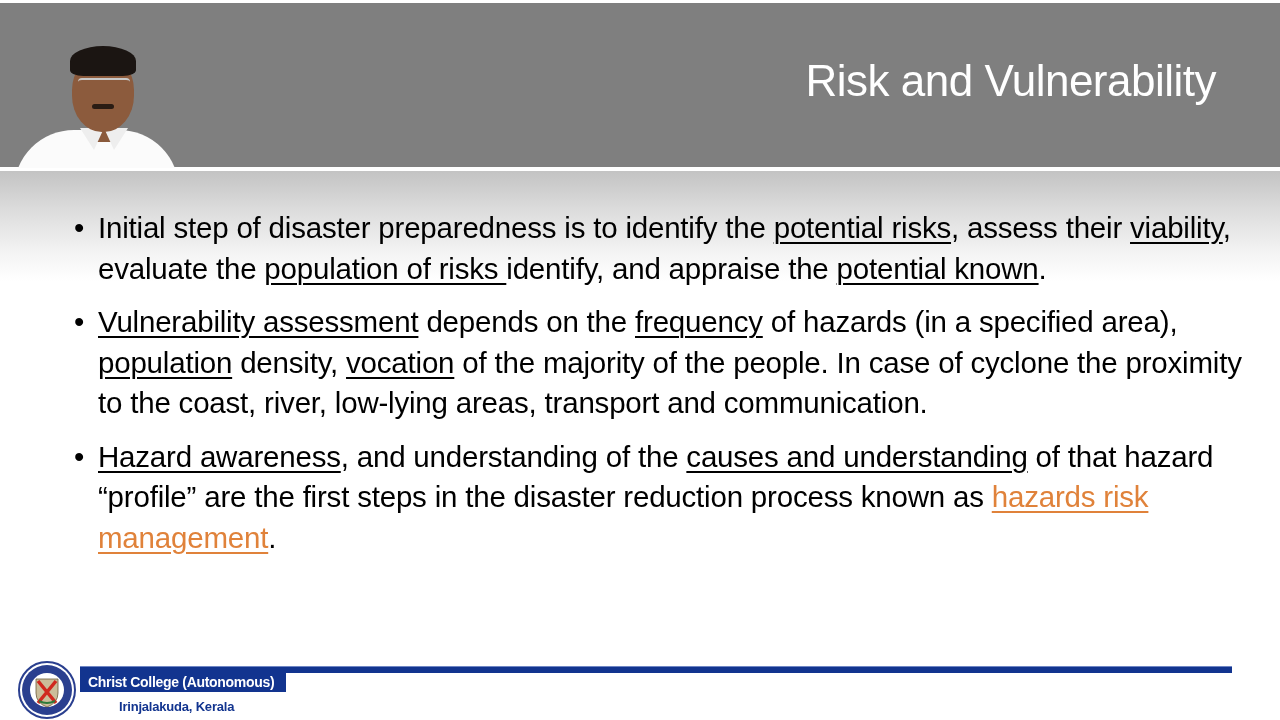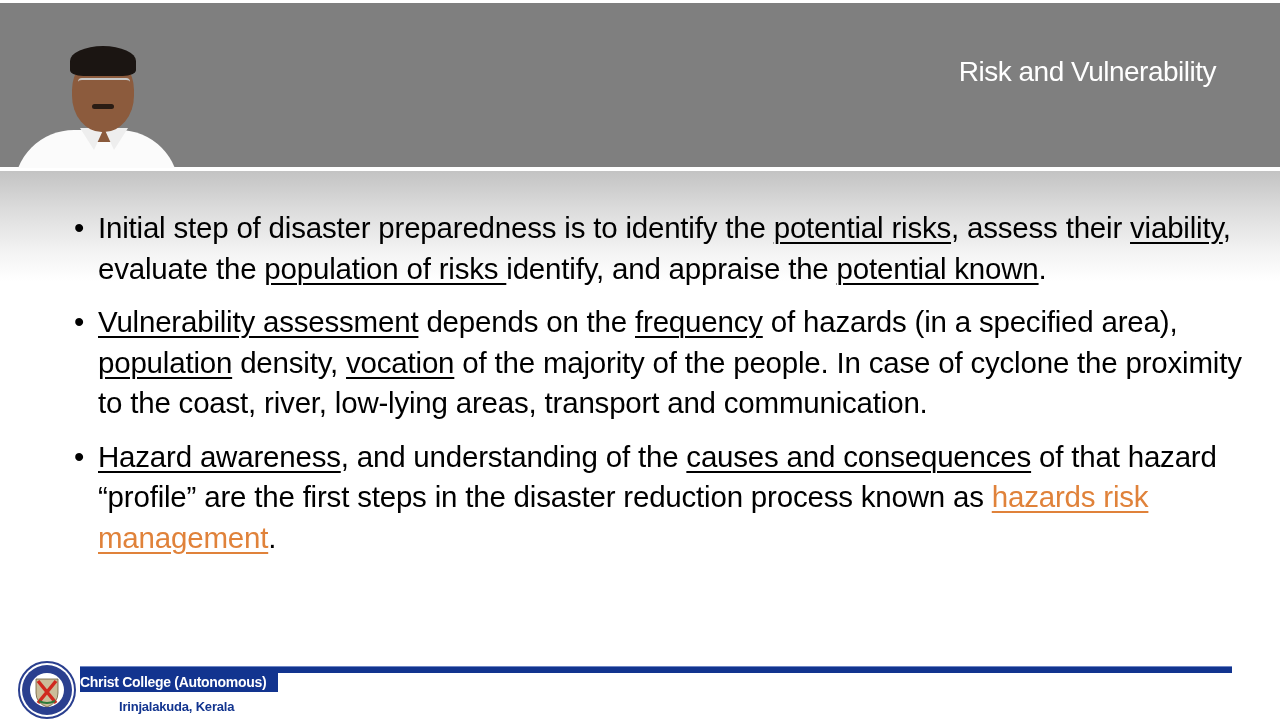--- a/index.html
+++ b/index.html
@@ -14,21 +14,21 @@
       position: absolute; left: 0; top: 3px; width: 1280px; height: 164px;
       background: #7f7f7f;
     }
     .header-sep { position: absolute; left: 0; top: 167px; width: 1280px; height: 4px; background: #ffffff; }
     .fade {
       position: absolute; left: 0; top: 171px; width: 1280px; height: 110px;
       background: linear-gradient(to bottom, #c3c3c3 0%, #dcdcdc 35%, #f4f4f4 75%, #ffffff 100%);
     }
     .title {
       position: absolute; right: 64px; top: 56px;
-      color: #ffffff; font-size: 28px; letter-spacing: -0.5px;
+      color: #ffffff; font-size: 44px; letter-spacing: -0.5px;
       font-family: "Liberation Sans", "DejaVu Sans", sans-serif;
       white-space: nowrap;
     }
     
     .presenter {
       position: absolute; left: 14px; top: 38px; width: 165px; height: 130px; overflow: hidden;
     }
     .presenter .shirt {
       position: absolute; left: 0; top: 92px; width: 165px; height: 60px;
       background: #fbfbfb; border-radius: 60px 60px 0 0;
@@ -67,21 +67,21 @@
       text-underline-offset: 4px; text-decoration-thickness: 2px; cursor: pointer; }
 
     
     .footer-bar {
       position: absolute; left: 80px; top: 666px; width: 1152px; height: 6px;
       background: #12348f; border-top: 1px solid #6f86c4;
     }
     .footer-label {
       position: absolute; left: 80px; top: 672px; width: 198px; height: 20px;
       background: #12348f; color: #ffffff; font-weight: bold; font-size: 14px;
-      line-height: 20px; 
+      line-height: 20px; padding-left: 8px;
       font-family: "Liberation Sans", "DejaVu Sans", sans-serif;
       letter-spacing: -0.3px;
     }
     .footer-sub {
       position: absolute; left: 119px; top: 698px;
       color: #12348f; font-weight: bold; font-size: 13px; line-height: 18px;
       font-family: "Liberation Sans", "DejaVu Sans", sans-serif;
       letter-spacing: -0.2px;
     }
     .logo { position: absolute; left: 18px; top: 661px; width: 58px; height: 58px; }
@@ -104,21 +104,21 @@
     <div class="hair"></div>
     <div class="glasses"></div>
     <div class="mustache"></div>
   </div>
 
   <div class="title">Risk and Vulnerability</div>
 
   <div class="content" id="bullet-list">
       <div class="bullet"><span class="dot">•</span><span>Initial step of disaster preparedness is to identify the </span><span class="u">potential risks</span><span>, assess their </span><span class="u">viability</span><span>, evaluate the </span><span class="u">population of risks </span><span>identify, and appraise the </span><span class="u">potential known</span><span>.</span></div>
       <div class="bullet"><span class="dot">•</span><span class="u">Vulnerability assessment</span><span> depends on the </span><span class="u">frequency</span><span> of hazards (in a specified area), </span><span class="u">population</span><span> density, </span><span class="u">vocation</span><span> of the majority of the people. In case of cyclone the proximity to the coast, river, low-lying areas, transport and communication.</span></div>
-      <div class="bullet"><span class="dot">•</span><span class="u">Hazard awareness</span><span>, and understanding of the </span><span class="u">causes and consequences</span><span> of that hazard “profile” are the first steps in the disaster reduction process known as </span><span class="link">hazards risk management</span><span>.</span></div>
+      <div class="bullet"><span class="dot">•</span><span class="u">Hazard awareness</span><span>, and understanding of the </span><span class="u">causes and understanding</span><span> of that hazard “profile” are the first steps in the disaster reduction process known as </span><span class="link">hazards risk management</span><span>.</span></div>
     </div>
 
   <svg class="logo" viewBox="0 0 58 58">
     <circle cx="29" cy="29" r="28" fill="#ffffff" stroke="#2a3f8f" stroke-width="2"></circle>
     <circle cx="29" cy="29" r="25" fill="#2a3f8f"></circle>
     <circle cx="29" cy="29" r="17" fill="#ffffff"></circle>
     <path d="M18 18 L40 18 L40 32 Q40 42 29 46 Q18 42 18 32 Z" fill="#cbbd9a" stroke="#6b5a3a" stroke-width="0.8"></path>
     <path d="M20 20 L38 42 M38 20 L20 42" stroke="#d0281f" stroke-width="3.5"></path>
     <path d="M21 40 Q29 44 37 40" stroke="#2f7a3a" stroke-width="2" fill="none"></path>
   </svg>

